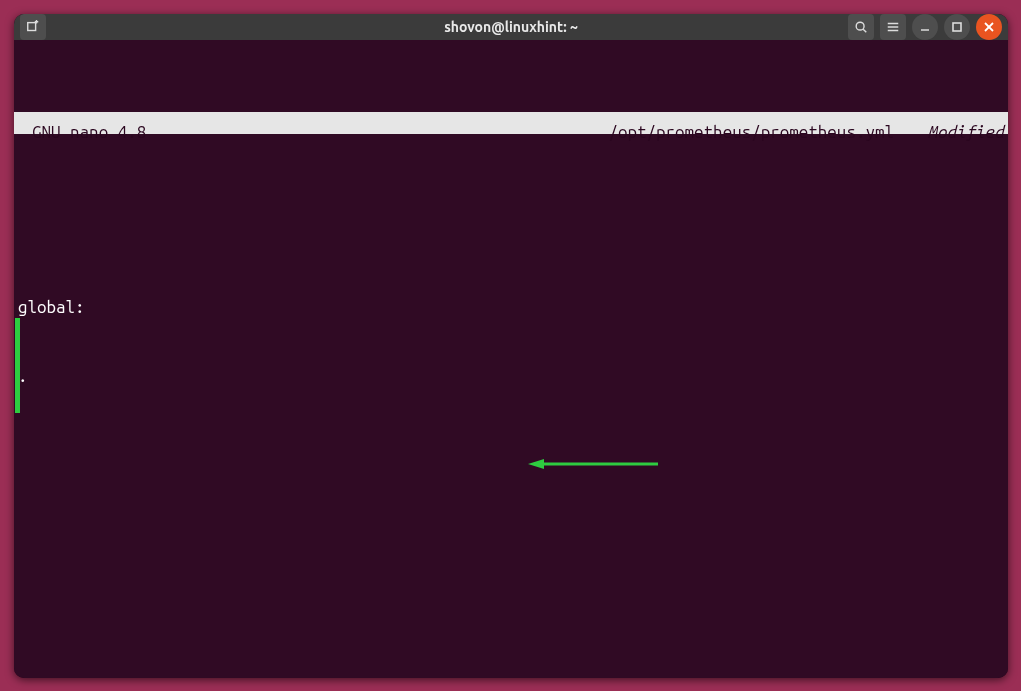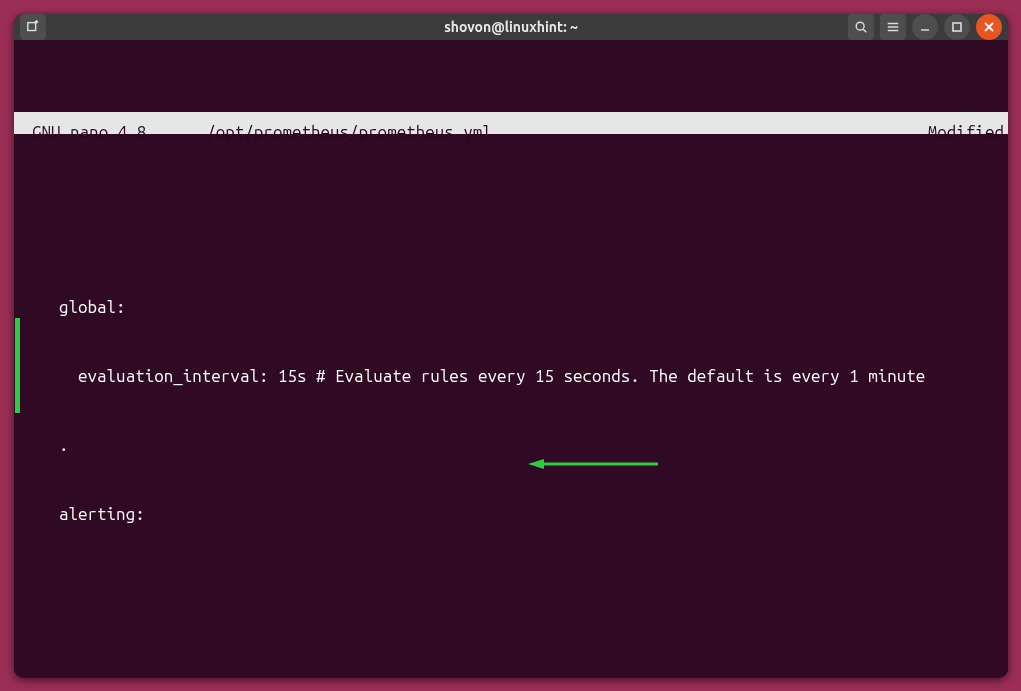--- a/index.html
+++ b/index.html
@@ -55,28 +55,28 @@
   }
   .nano-header {
     background:#e6e6e6;
     color:#2a061f;
     height:22px;
     display:flex;
     justify-content:space-between;
     font-weight:400;
     padding: 8px 4px 0 18px;
   }
-  .nano-header .h-center { flex:1; text-align:left; padding-left: 60px;}
-  .nano-header .h-right  { width:110px; text-align:right; }
+  .nano-header .h-center { flex:1; text-align:right; padding-left: 60px;}
+  .nano-header .h-right  { width:110px; text-align:right;font-style:italic; }
 
   .content {
     padding: 0 2px 0 4px;
     position: relative;
   }
-  .content .line { white-space: pre; margin-left: 41px; }
+  .content .line { white-space: pre; }
 
   
   .greenbar {
     position:absolute;
     left:1px;
     width:5px;
     background:#2ecc40;
   }
 
   
@@ -141,23 +141,21 @@
     <div class="nano-header">
       <span>GNU nano 4.8</span>
       <span class="h-center">/opt/prometheus/prometheus.yml</span>
       <span class="h-right">Modified</span>
     </div>
 
     <div class="content">
       <div class="greenbar" style="top:115px; height:95px;"></div>
 
       <div class="line">global:</div>
-      <div class="line">  evaluation_interval: 15s # Evaluate rules every 15 seconds. The default is every 1 minute</div>
       <div class="line">.</div>
-      <div class="line">alerting:</div>
       
       
       
       
       
       
       
       
       
       

